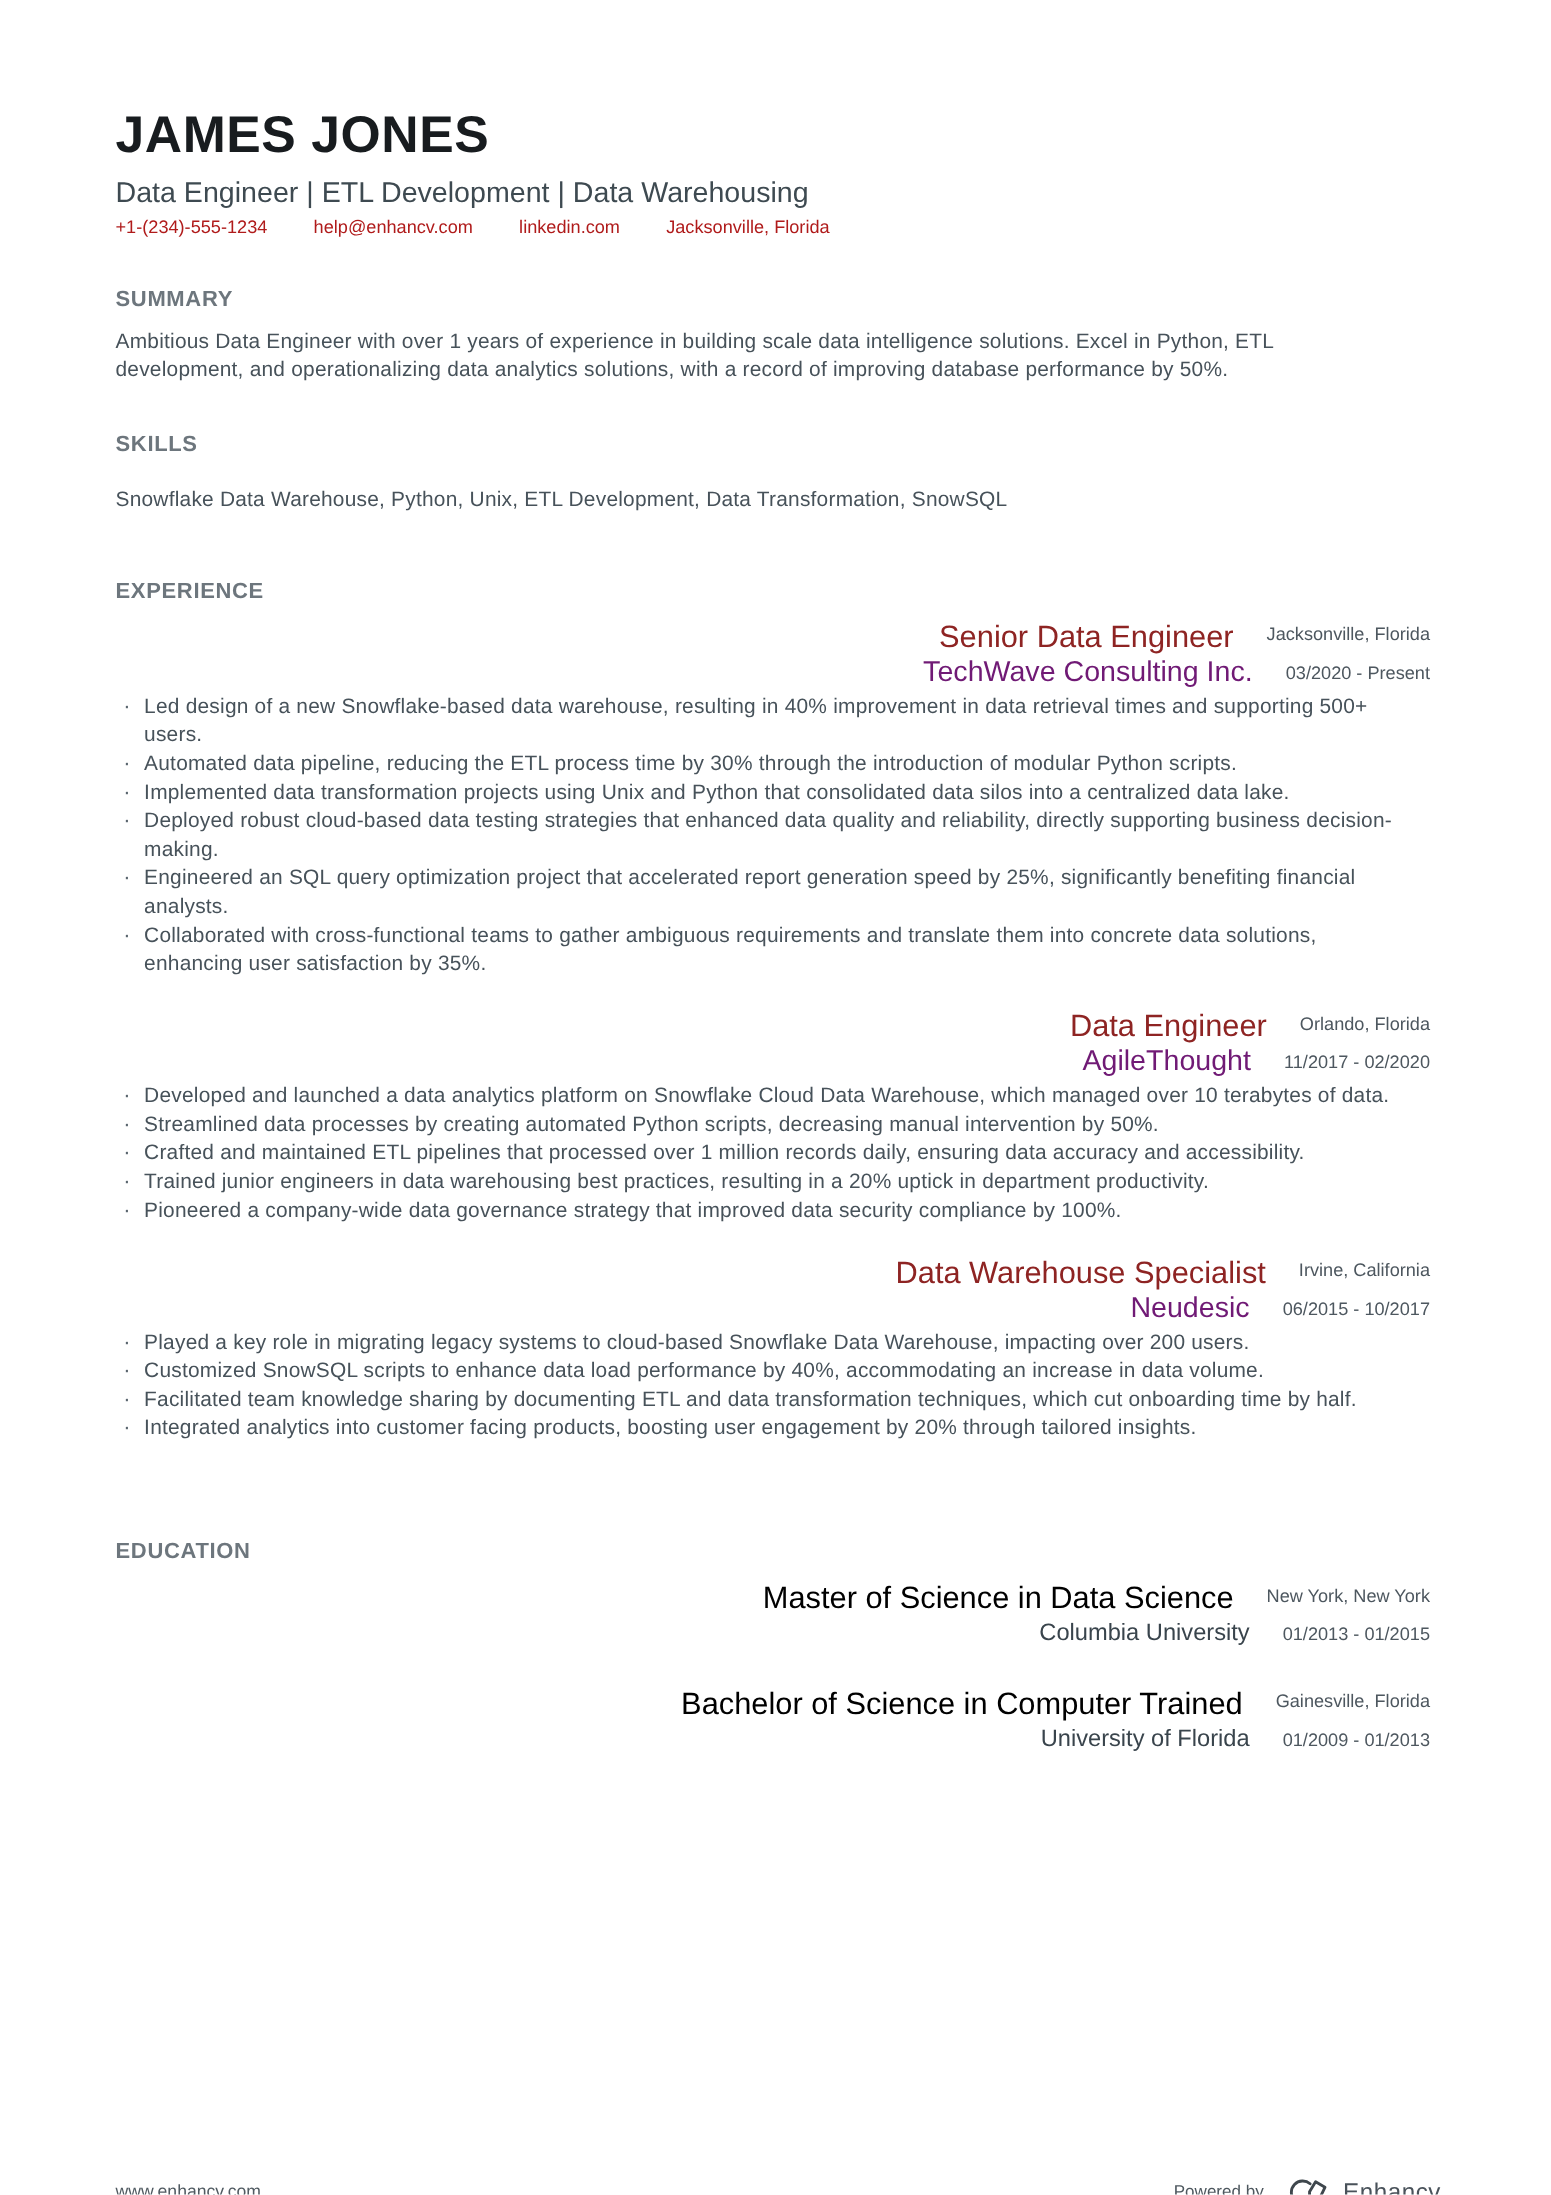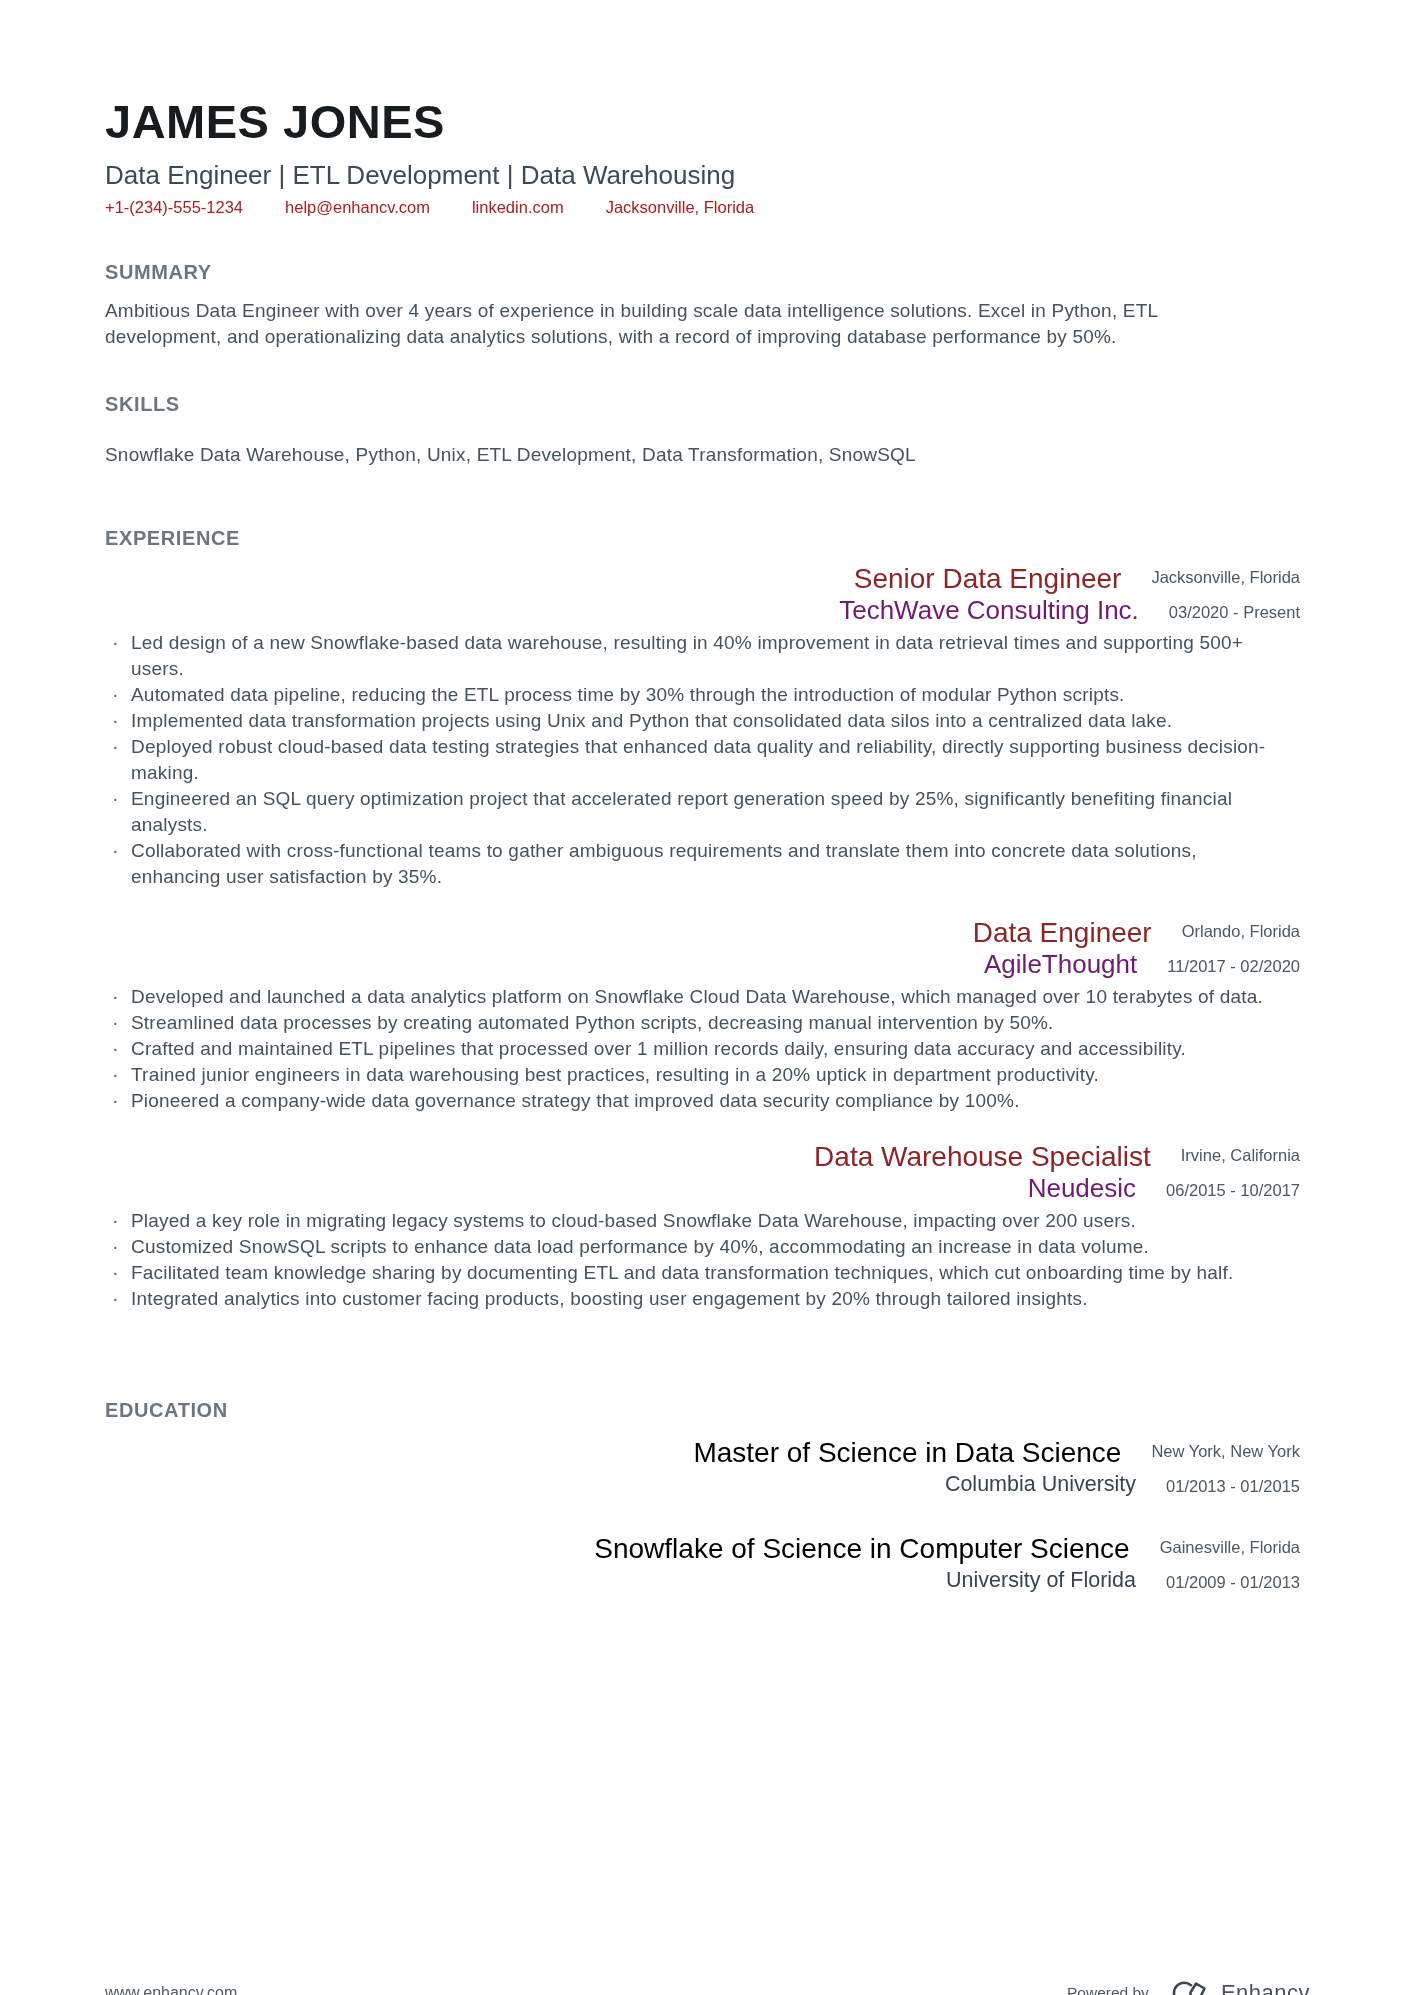--- a/index.html
+++ b/index.html
@@ -181,21 +181,21 @@
   <div class="headline">Data Engineer | ETL Development | Data Warehousing</div>
   <div class="contact-row">
     <span>+1-(234)-555-1234</span>
     <span>help@enhancv.com</span>
     <span>linkedin.com</span>
     <span>Jacksonville, Florida</span>
   </div>
 
   <div class="section section-summary">
     <h2 class="section-heading">SUMMARY</h2>
-    <p class="body-text summary-text">Ambitious Data Engineer with over 4 years of experience in building scale data intelligence solutions. Excel in Python, ETL development, and operationalizing data analytics solutions, with a record of improving database performance by 50%.</p>
+    <p class="body-text summary-text">Ambitious Data Engineer with over 1 years of experience in building scale data intelligence solutions. Excel in Python, ETL development, and operationalizing data analytics solutions, with a record of improving database performance by 50%.</p>
   </div>
 
   <div class="section section-skills">
     <h2 class="section-heading">SKILLS</h2>
     <p class="body-text skills-text">Snowflake Data Warehouse, Python, Unix, ETL Development, Data Transformation, SnowSQL</p>
   </div>
 
   <div class="section section-experience">
     <h2 class="section-heading">EXPERIENCE</h2>
 
@@ -263,21 +263,21 @@
         <div class="meta loc">New York, New York</div>
       </div>
       <div class="entry-row">
         <div class="school">Columbia University</div>
         <div class="meta dates">01/2013 - 01/2015</div>
       </div>
     </div>
 
     <div class="edu-entry">
       <div class="entry-row">
-        <h3 class="degree-title">Snowflake of Science in Computer Science</h3>
+        <h3 class="degree-title">Bachelor of Science in Computer Trained</h3>
         <div class="meta loc">Gainesville, Florida</div>
       </div>
       <div class="entry-row">
         <div class="school">University of Florida</div>
         <div class="meta dates">01/2009 - 01/2013</div>
       </div>
     </div>
   </div>
 
   <div class="footer">

